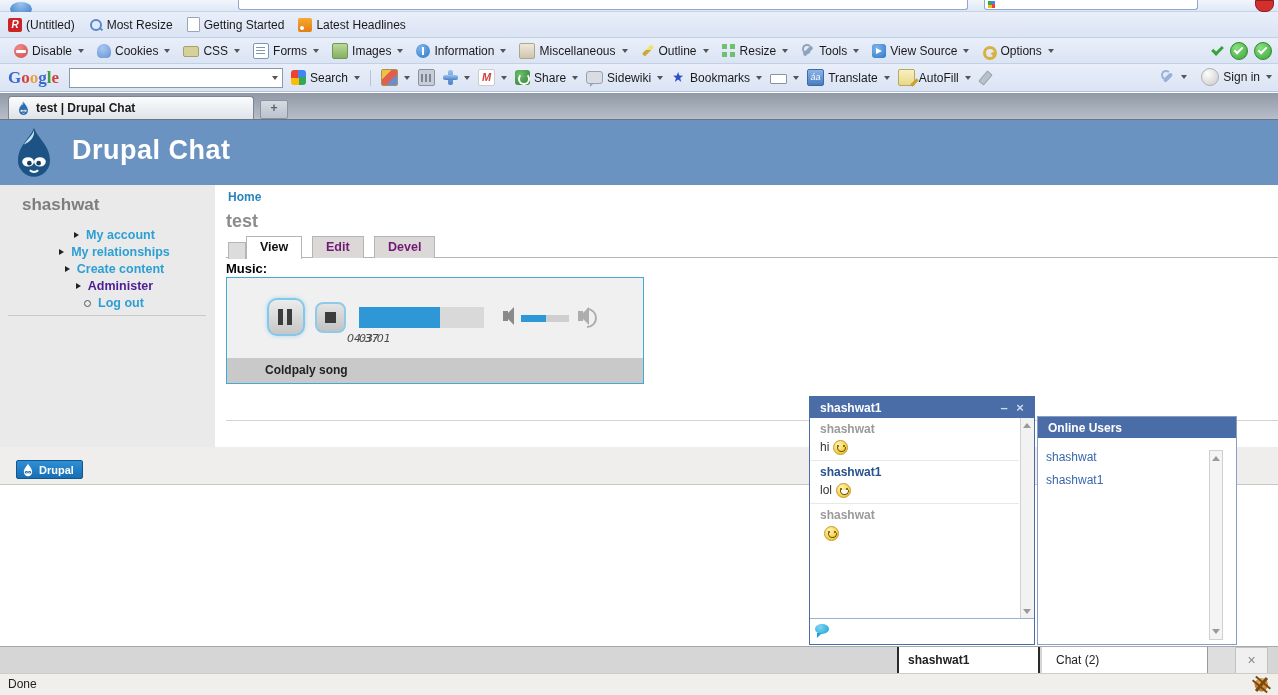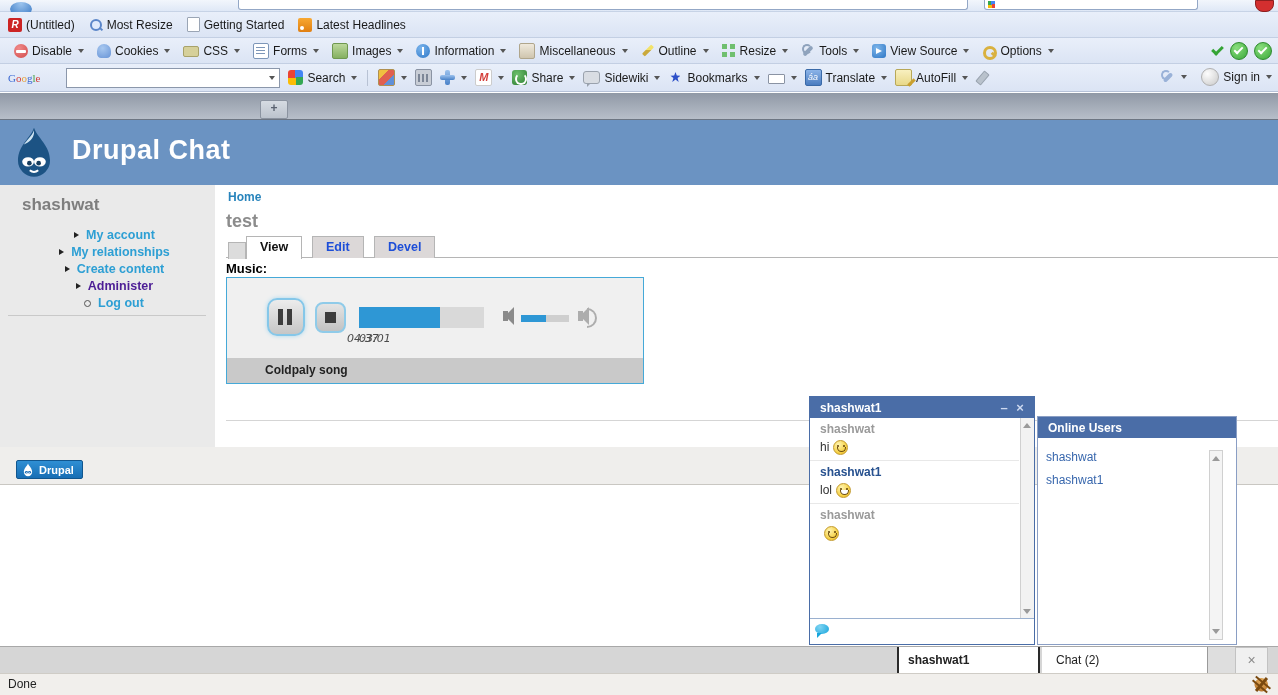--- a/index.html
+++ b/index.html
@@ -56,21 +56,21 @@
   .wd-options{background:transparent;}
   .wd-options::before{content:"";position:absolute;left:1px;top:2px;width:8px;height:8px;border:3px solid #d9b13f;border-radius:50%;}
   .wd-options::after{content:"";position:absolute;left:9px;top:9px;width:5px;height:3px;background:#d9b13f;transform:rotate(45deg);}
   #wd-status{position:absolute;right:6px;top:4px;display:flex;gap:6px;align-items:center;}
   .check-plain{display:inline-block;width:14px;height:14px;position:relative;}
   .check-plain::after{content:"";position:absolute;left:2px;top:2px;width:8px;height:4px;border-left:3px solid #35a435;border-bottom:3px solid #35a435;transform:rotate(-45deg);}
   .check-circle{display:inline-block;width:16px;height:16px;border-radius:50%;position:relative;
     background:radial-gradient(circle at 35% 30%,#8ade7e,#3aa83a);border:1px solid #2d8a2d;}
   .check-circle::after{content:"";position:absolute;left:3px;top:4px;width:7px;height:3px;border-left:2px solid #fff;border-bottom:2px solid #fff;transform:rotate(-45deg);}
   
-  .glogo{font-family:"Liberation Serif",serif;font-weight:normal;font-size:11px;letter-spacing:0;margin-right:18px;cursor:pointer;}
+  .glogo{font-family:"Liberation Serif",serif;font-weight:bold;font-size:17px;letter-spacing:0;margin-right:2px;cursor:pointer;}
   .gl-b{color:#3a67d2;} .gl-r{color:#d43f3a;} .gl-y{color:#e8aookt;} .gl-y{color:#e8a13c;} .gl-g{color:#3f9e3f;}
   .gsearch-box{width:212px;height:18px;background:#fff;border:1px solid #8b97ab;display:inline-flex;align-items:center;justify-content:flex-end;}
   .gsearch-box .caret{margin-right:4px;}
   .gico{display:inline-block;width:15px;height:15px;position:relative;border-radius:2px;flex:0 0 auto;}
   .g-search{background:conic-gradient(#4285f4 0 25%,#34a853 0 50%,#fbbc05 0 75%,#ea4335 0);border-radius:3px;}
   .g-news{background:linear-gradient(135deg,#f0c040 33%,#e06050 33% 66%,#6090d8 66%);border:1px solid #b09050;border-radius:2px;}
   .g-bank{background:#c8cdd6;border:1px solid #8a93a3;}
   .g-bank::after{content:"";position:absolute;left:2px;top:4px;width:2px;height:8px;background:#7c8697;box-shadow:4px 0 0 #7c8697,8px 0 0 #7c8697;}
   .g-plus{background:transparent;}
   .g-plus::before{content:"";position:absolute;left:5px;top:0;width:5px;height:15px;background:linear-gradient(#9cc2ee,#4a82c8);border-radius:2px;}
@@ -115,21 +115,21 @@
   #side-menu a{color:#2d9fd4;text-decoration:none;cursor:pointer;}
   #side-menu li.dark a{color:#4c1d95;}
   .tri-r{width:0;height:0;border-top:3.5px solid transparent;border-bottom:3.5px solid transparent;border-left:5px solid #222;}
   .circ-b{width:5px;height:5px;border:1px solid #555;border-radius:50%;margin-left:-1px;}
   #side-rule{position:absolute;left:8px;top:315px;width:198px;height:1px;background:#c9c9c9;}
   #breadcrumb{position:absolute;left:228px;top:190px;font-weight:bold;color:#2884bc;cursor:pointer;}
   #node-title{position:absolute;left:226px;top:211px;font-size:18px;font-weight:bold;color:#8c8c8c;}
   #ptabs{position:absolute;left:226px;top:236px;width:1052px;height:21px;border-bottom:1px solid #b5b5b5;}
   .tab-stub{position:absolute;left:2px;top:6px;width:16px;height:16px;background:#dcdcdc;border:1px solid #b5b5b5;border-bottom:none;}
   .ptab{position:absolute;top:0;height:21px;line-height:21px;padding:0 13px;font-weight:bold;font-size:12.5px;
-    background:#dcd8d8;border:1px solid #b5b5b5;border-bottom:none;color:#1d4ed8;cursor:pointer;}
+    background:#dcd8d8;border:1px solid #b5b5b5;border-bottom:none;color:#701a75;cursor:pointer;}
   .ptab.active{background:#fff;color:#111;height:22px;}
   #ptab-view{left:20px;} #ptab-edit{left:86px;} #ptab-devel{left:148px;}
   #music-label{position:absolute;left:226px;top:261px;font-weight:bold;font-size:13px;color:#000;}
   
   #player{position:absolute;left:226px;top:277px;width:418px;height:107px;background:#f0f0f0;border:1px solid #45a9d8;box-sizing:border-box;}
   .btn-pause{position:absolute;left:40px;top:20px;width:38px;height:38px;border-radius:10px;
     background:linear-gradient(#ececec,#c6c6c6);border:2px solid #85c7e9;box-shadow:0 0 4px #a8d8ef;box-sizing:border-box;cursor:pointer;}
   .btn-pause::before{content:"";position:absolute;left:9px;top:9px;width:5px;height:16px;background:#3c3c3c;box-shadow:9px 0 0 #3c3c3c;}
   .btn-stop{position:absolute;left:88px;top:24px;width:31px;height:31px;border-radius:8px;
     background:linear-gradient(#e4e4e4,#c2c2c2);border:2px solid #8fcbe9;box-sizing:border-box;cursor:pointer;}
@@ -366,20 +366,32 @@
         </span>
       <span class="tb-item">
           <i class="g-signin-circle"></i>
           <span>Sign in</span>
           <i class="caret"></i>
         </span>
     </span>
   </div>
 
   <div id="tab-bar">
+    <div class="btab">
+      <svg class="favicon" viewBox="0 0 100 128">
+          <path d="M50 4 C42 28 12 46 12 82 a38 38 0 0 0 76 0 C88 46 58 28 50 4Z" fill="#2a6db0"></path>
+          <path d="M50 10 C45 22 34 32 28 40 C40 35 48 30 50 20Z" fill="#bcdcf2"></path>
+          <ellipse cx="37" cy="84" rx="13" ry="10" fill="#fff"></ellipse>
+          <ellipse cx="63" cy="84" rx="13" ry="10" fill="#fff"></ellipse>
+          <circle cx="39" cy="86" r="5" fill="#173d5e"></circle>
+          <circle cx="61" cy="86" r="5" fill="#173d5e"></circle>
+          <path d="M40 103 q10 7 20 0" stroke="#fff" stroke-width="5" fill="none"></path>
+        </svg>
+      <span class="t-title">test | Drupal Chat</span>
+    </div>
     <div class="newtab">+</div>
   </div>
 
   <div id="page-header">
     <svg id="drupal-logo" viewBox="0 0 100 128">
         <path d="M50 4 C42 28 12 46 12 82 a38 38 0 0 0 76 0 C88 46 58 28 50 4Z" fill="#1c5384"></path>
         <path d="M50 10 C45 24 32 34 26 44 C40 38 48 30 50 18Z" fill="#cfe4f2"></path>
         <ellipse cx="36" cy="85" rx="14" ry="11" fill="#fff"></ellipse>
         <ellipse cx="64" cy="85" rx="14" ry="11" fill="#fff"></ellipse>
         <circle cx="39" cy="88" r="5.5" fill="#173d5e"></circle>

